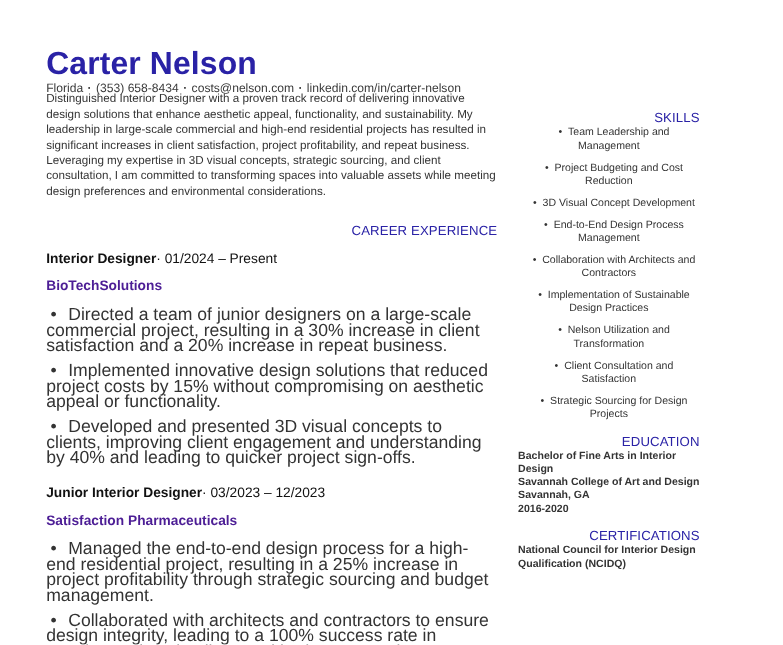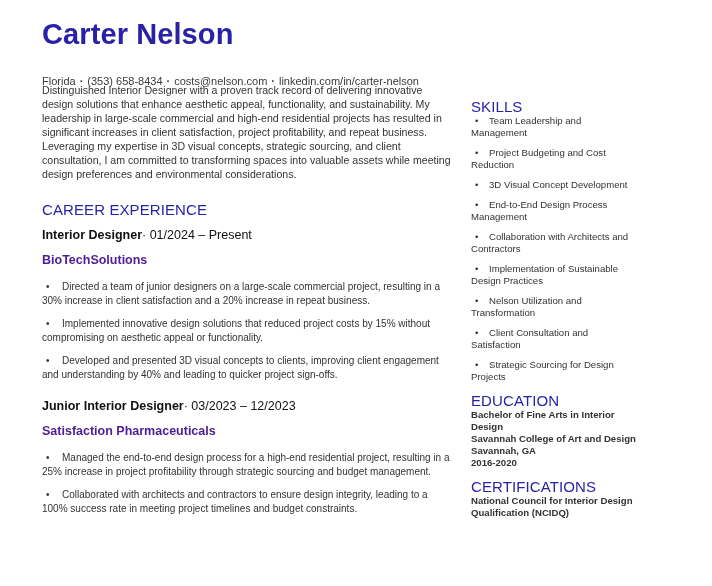--- a/index.html
+++ b/index.html
@@ -17,21 +17,21 @@
   }
   .page {
     position: absolute;
     left: 0; top: 0;
     width: 712px;
     height: 586px;
   }
   .name {
     position: absolute;
     left: 42px;
-    top: 16px;
+    top: 40px;
     font-size: 29px;
     font-weight: bold;
     color: #2a22a6;
     letter-spacing: 0.1px;
     margin: 0;
     line-height: 36px;
   }
   .contact {
     position: absolute;
     left: 42px;
@@ -52,25 +52,26 @@
     top: 83px;
     width: 410px;
   }
   .summary {
     font-size: 10.6px;
     line-height: 14px;
     color: #333;
     margin: 0;
   }
   .section-title {
-    font-size: 15px;
+    font-size: 12px;
     color: #2a22a6;
     font-weight: normal;
     margin: 0;
     letter-spacing: 0.1px;
+    text-align: right;
   }
   .left .section-title.career {
     margin-top: 20px;
     line-height: 18px;
   }
   .job {
     margin-top: 8px;
   }
   .job-title {
     font-size: 12.5px;
@@ -87,21 +88,21 @@
     font-weight: bold;
     color: #4c1d95;
     margin: 9px 0 0 0;
   }
   .bullets {
     list-style: none;
     margin: 12px 0 0 0;
     padding: 0;
   }
   .bullets li {
-    font-size: 10px;
+    font-size: 16px;
     line-height: 14px;
     color: #333;
     margin-bottom: 9px;
   }
   .bullets li .dot {
     display: inline-block;
     width: 20px;
     padding-left: 4px;
     box-sizing: border-box;
   }
@@ -113,20 +114,21 @@
     top: 99px;
     width: 165px;
   }
   .right .section-title {
     line-height: 16px;
   }
   .skills {
     list-style: none;
     margin: 0;
     padding: 0;
+    text-align: center;
   }
   .skills li {
     font-size: 9.6px;
     line-height: 12px;
     color: #333;
     margin-bottom: 8px;
   }
   .skills li .dot {
     display: inline-block;
     width: 18px;

